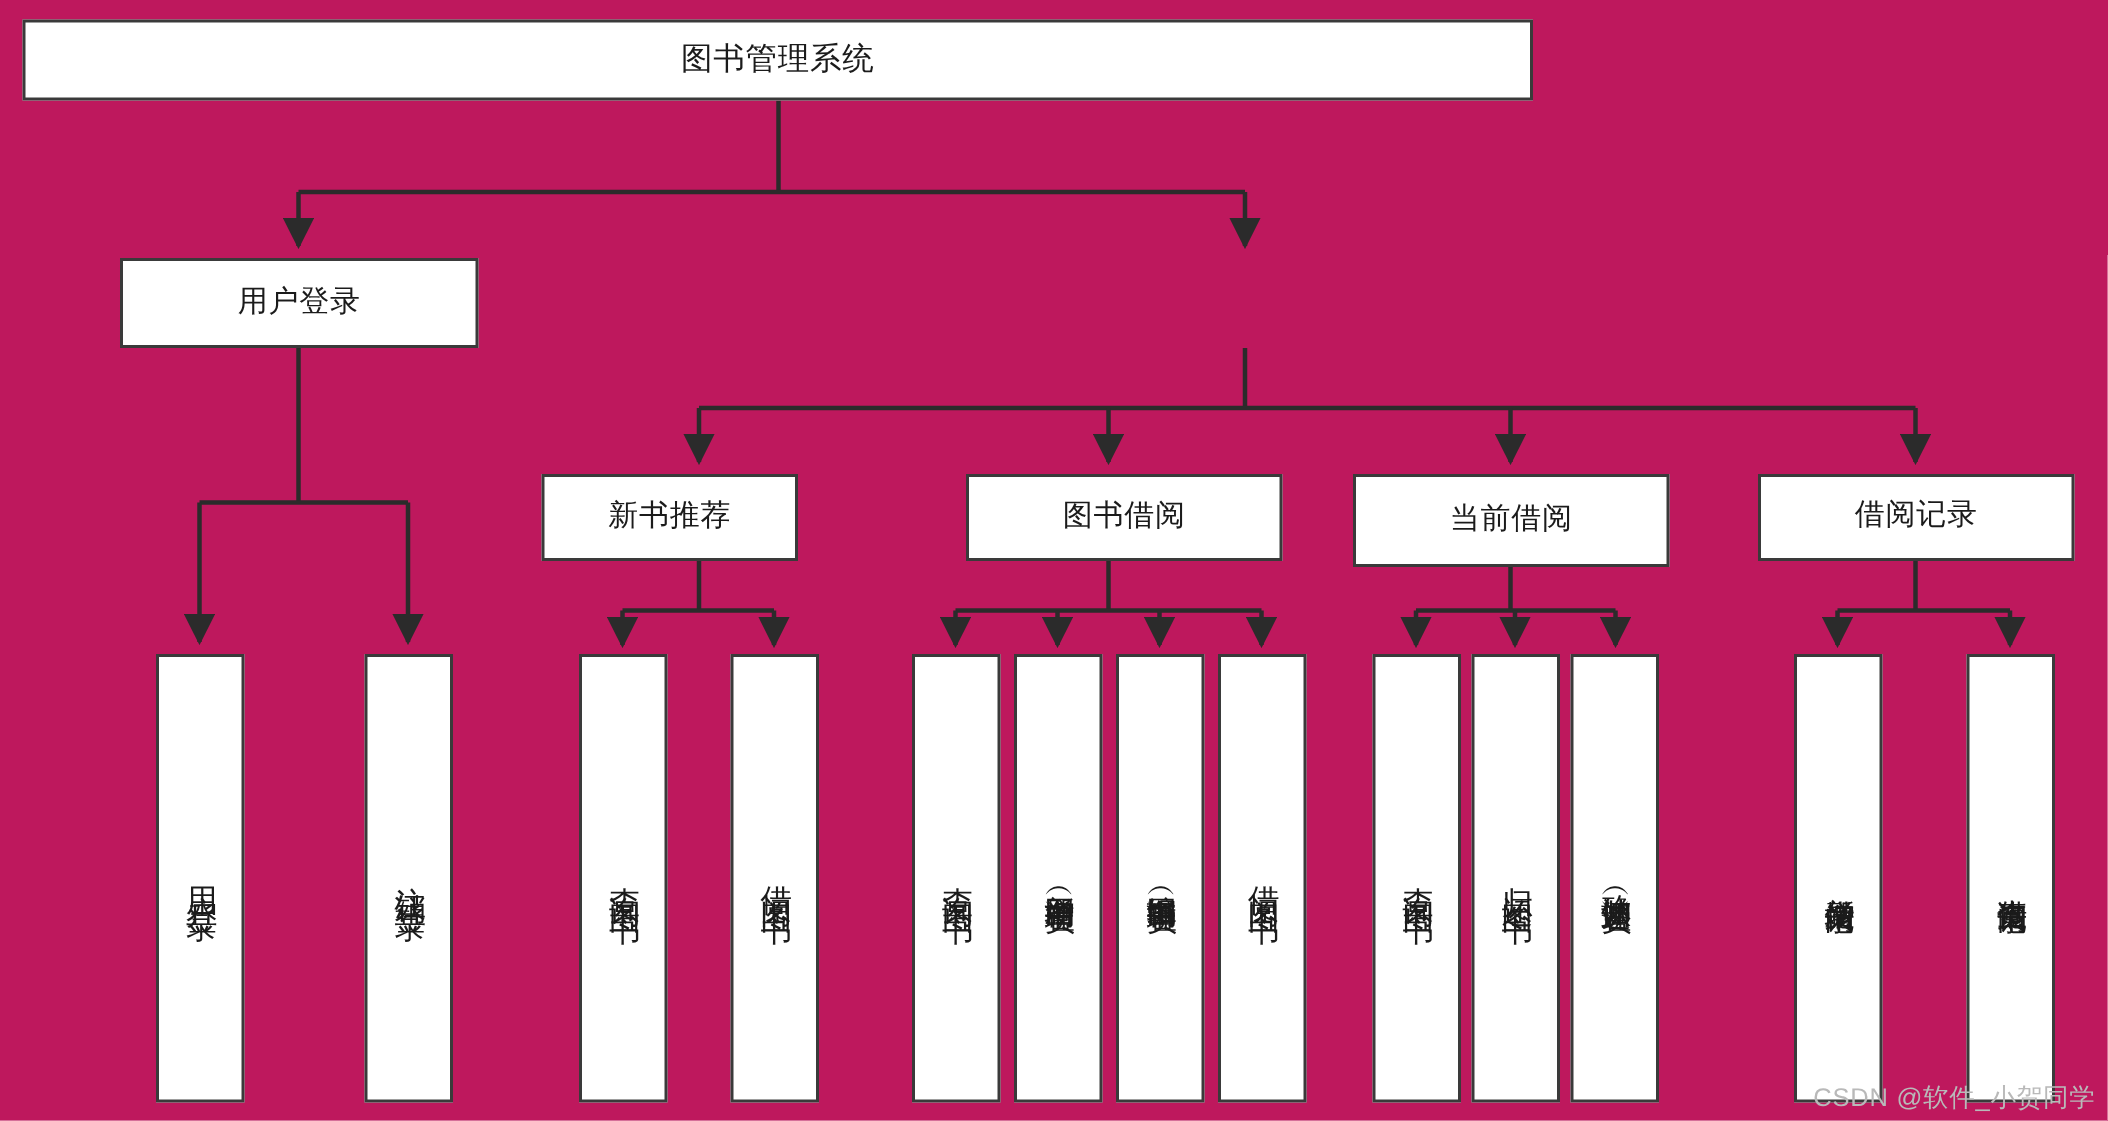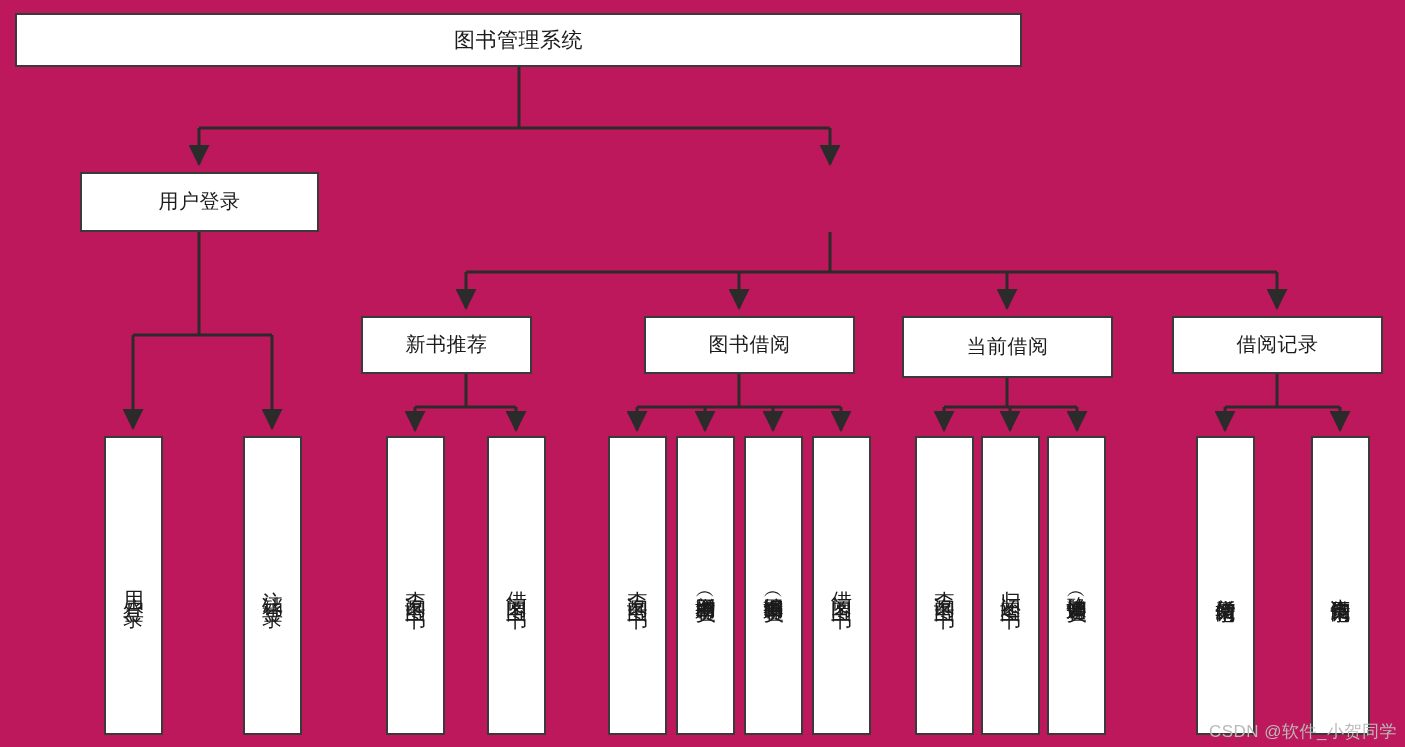--- a/index.html
+++ b/index.html
@@ -125,21 +125,21 @@
 
   <div class="node" style="left:361px;top:316px;width:171px;height:58px;">
     <span class="lbl">新书推荐</span>
   </div>
   <div class="node" style="left:634px;top:316px;width:211px;height:58px;margin-left:10px;">
     <span class="lbl">图书借阅</span>
   </div>
   <div class="node" style="left:902px;top:316px;width:211px;height:62px;">
     <span class="lbl">当前借阅</span>
   </div>
-  <div class="node" style="left:1172px;top:316px;width:211px;height:58px;">
+  <div class="node" style="left:1172px;top:316px;width:211px;height:58px;font-family:Liberation Mono, monospace;">
     <span class="lbl">借阅记录</span>
   </div>
 
   <div class="node vert" style="left:104px;top:436px;width:59px;height:299px;">
     <span class="lbl">用户登录</span>
   </div>
   <div class="node vert" style="left:243px;top:436px;width:59px;height:299px;">
     <span class="lbl">注销登录</span>
   </div>
 

